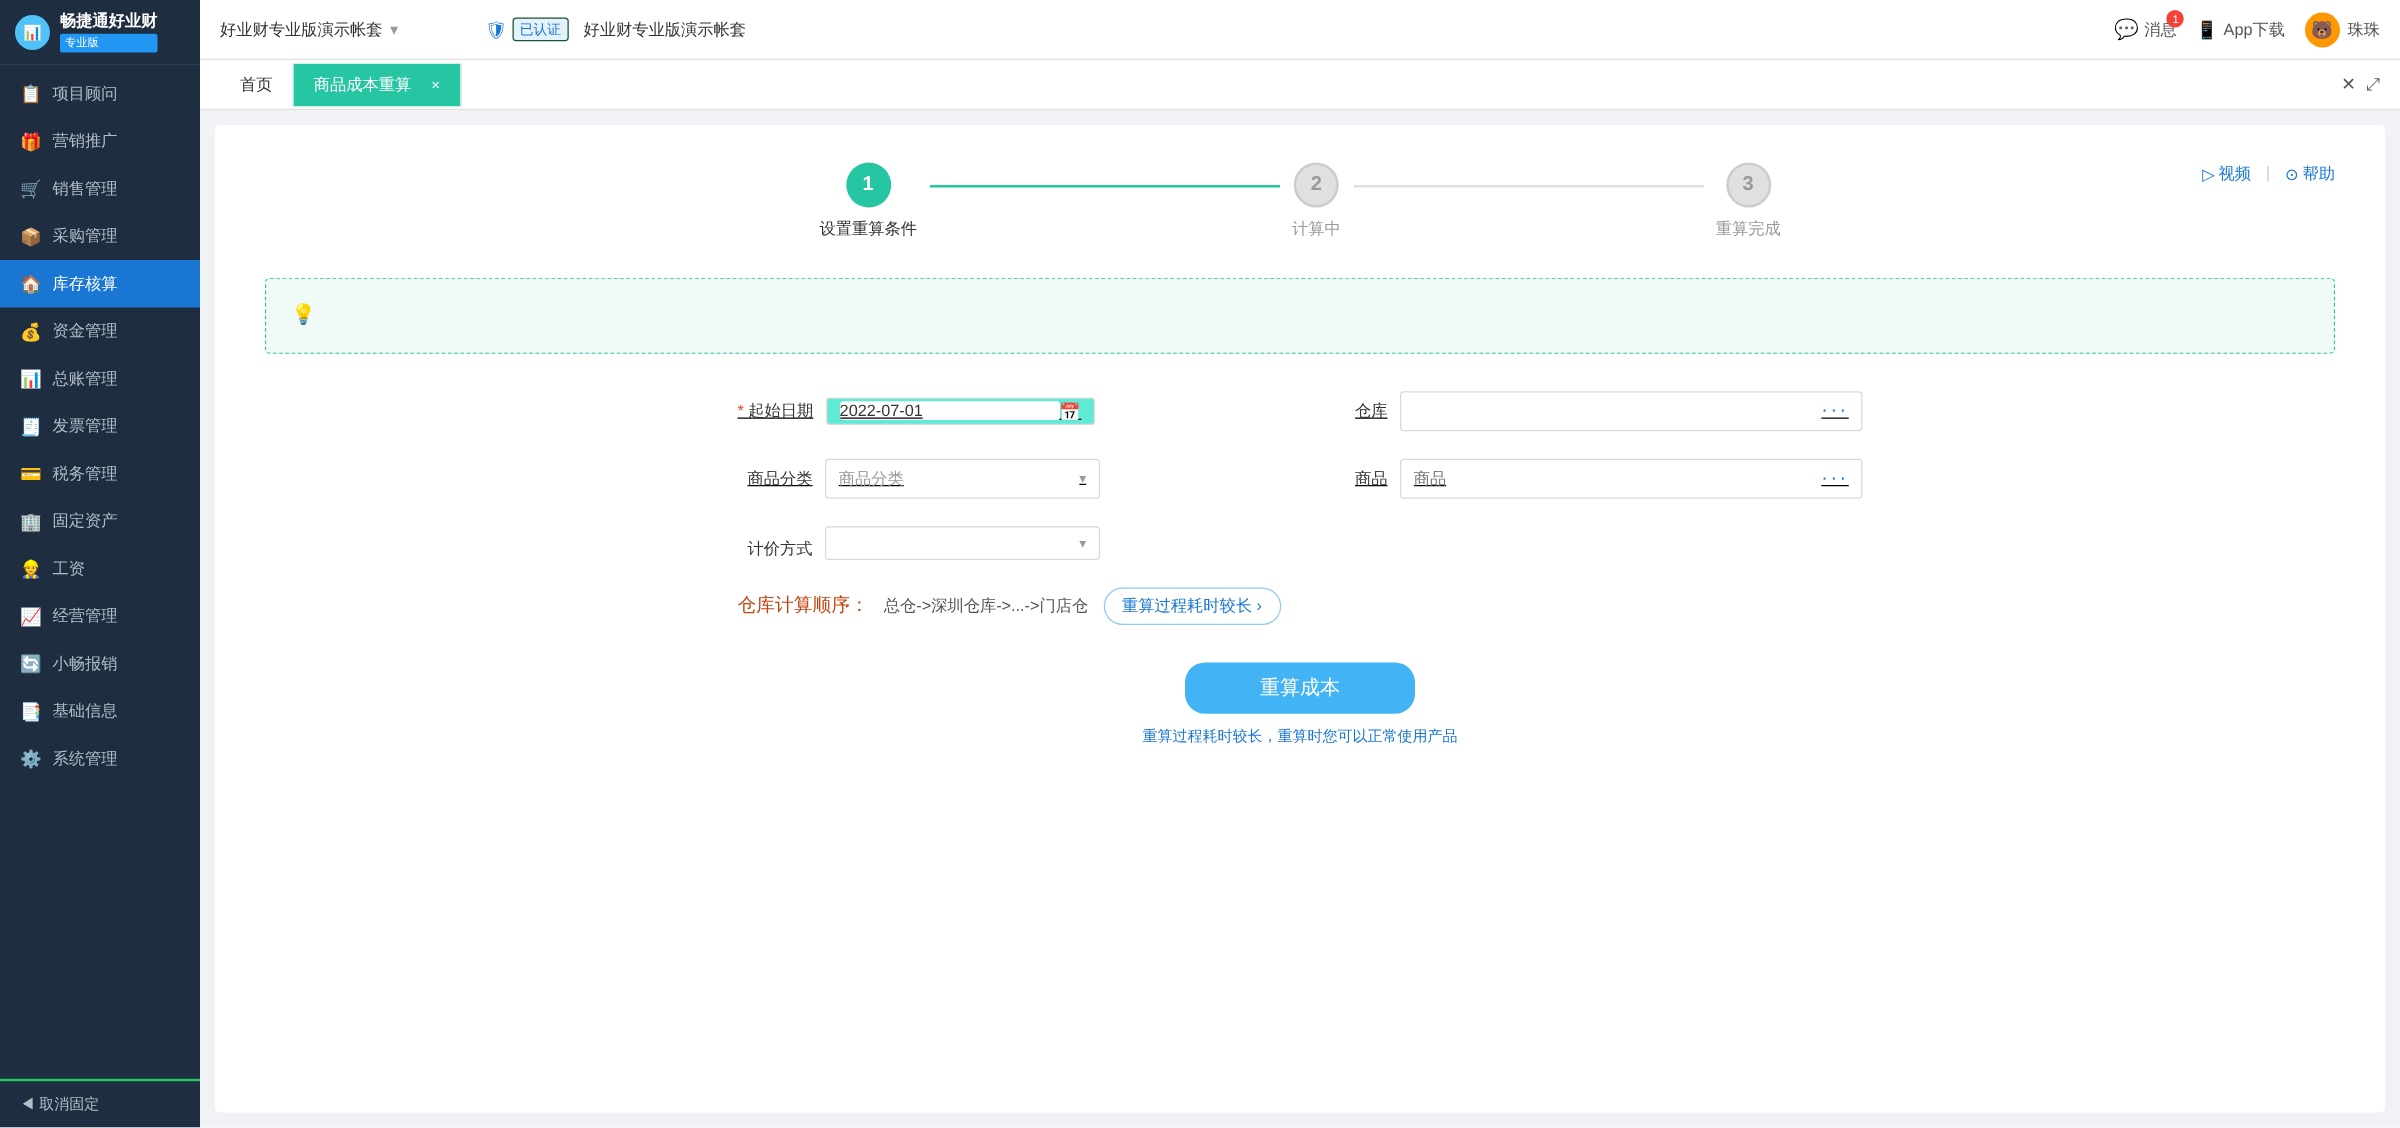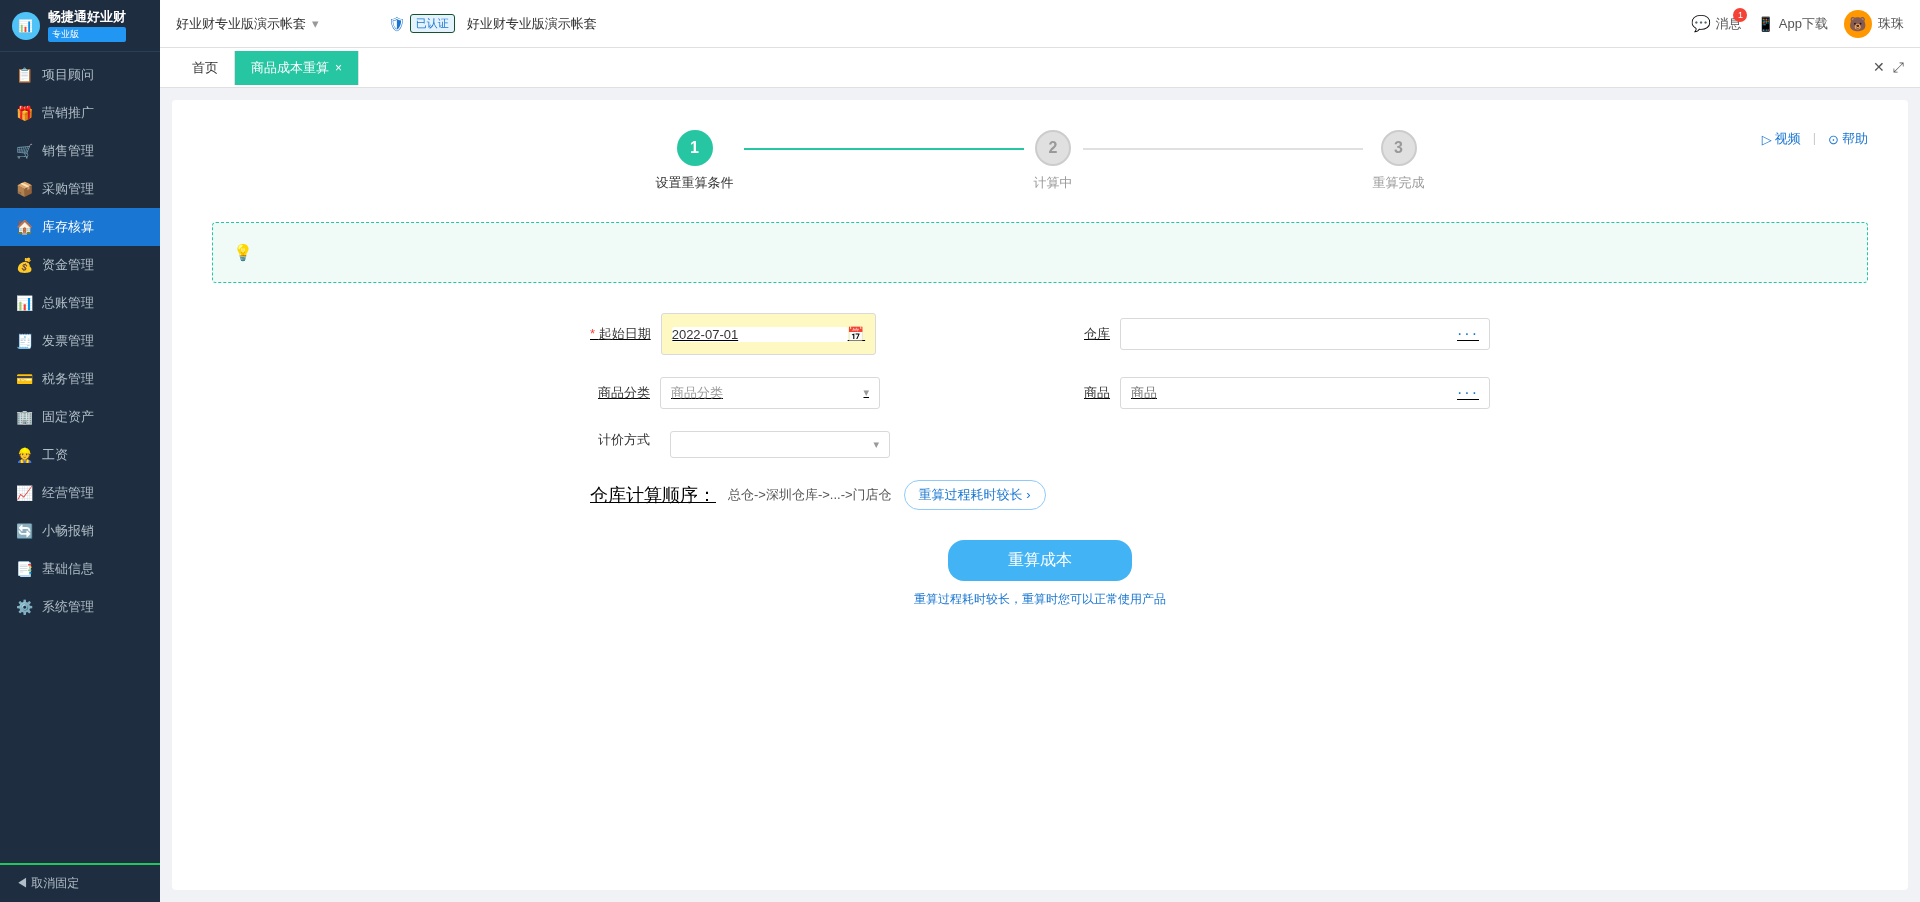--- a/index.html
+++ b/index.html
@@ -172,21 +172,21 @@
       cursor: pointer;
       font-size: 13px;
       color: #555;
       border-right: 1px solid #e0e0e0;
     }
     .tab.active {
       background: #26c6a3;
       color: #fff;
       display: flex;
       align-items: center;
-      gap: 6px;
+      gap: 16px;
     }
     .tab-home { color: #333; }
     .tab-close { cursor: pointer; font-size: 12px; }
     .tabs-actions { margin-left: auto; display: flex; gap: 8px; }
     .tabs-action-btn { cursor: pointer; color: #555; font-size: 14px; }
 
     
     .page-content {
       flex: 1;
       overflow-y: auto;
@@ -302,25 +302,25 @@
       border-radius: 3px;
       padding: 6px 10px;
       font-size: 13px;
       color: #333;
       outline: none;
       min-width: 160px;
       background: white;
     }
     .form-input-with-icon {
       display: flex;
-      align-items: flex-end;
+      align-items: flex-start;
       border: 1px solid #d9d9d9;
       border-radius: 3px;
-      padding: 12px 10px;
-      background: #fef9c3;
+      padding: 2px 10px;
+      background: #5eead4;
       min-width: 180px;
     }
     .form-input-with-icon input {
       border: none;
       outline: none;
       font-size: 13px;
       flex: 1;
       min-width: 120px;
     }
     .cal-icon { color: #1976d2; cursor: pointer; font-size: 14px; }
@@ -341,32 +341,31 @@
     .chevron-icon { color: #999; font-size: 11px; }
     .dots-icon { color: #1976d2; cursor: pointer; font-size: 16px; letter-spacing: 2px; }
 
     .pricing-row {
       display: flex;
       align-items: center;
       margin-bottom: 22px;
     }
     .pricing-field {
       display: flex;
-      align-items: flex-start;
-      gap: 10px;
+      align-items: flex-end;
     }
 
     
     .warehouse-row {
       display: flex;
       align-items: center;
       gap: 12px;
       margin-bottom: 30px;
     }
-    .warehouse-label { font-size: 18px; color: #000000; white-space: nowrap; text-decoration: underline; }
+    .warehouse-label { font-size: 15px; color: #c2410c; white-space: nowrap; }
     .warehouse-path { font-size: 13px; color: #555; }
     .warehouse-btn {
       border: 1px solid #90caf9;
       border-radius: 16px;
       padding: 5px 14px;
       color: #1976d2;
       background: white;
       font-size: 13px;
       cursor: pointer;
       display: flex;

